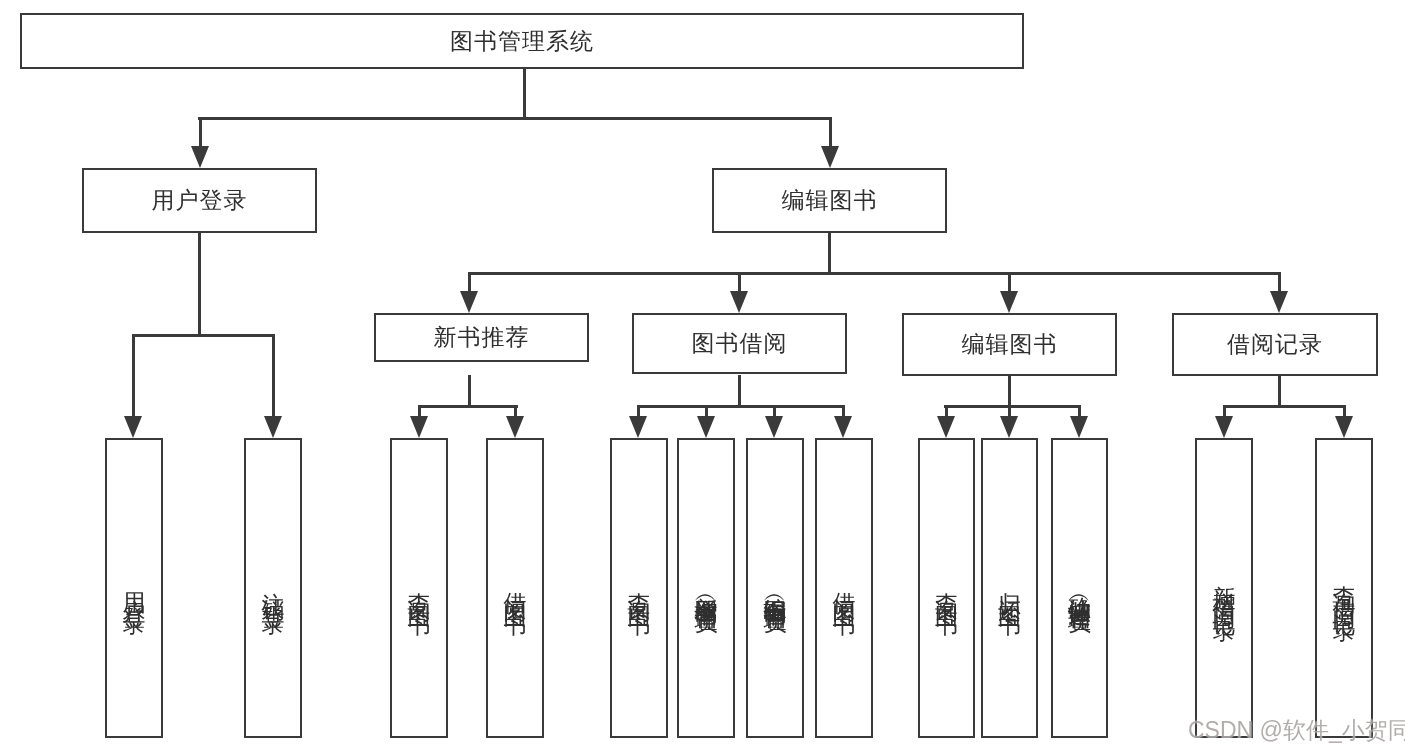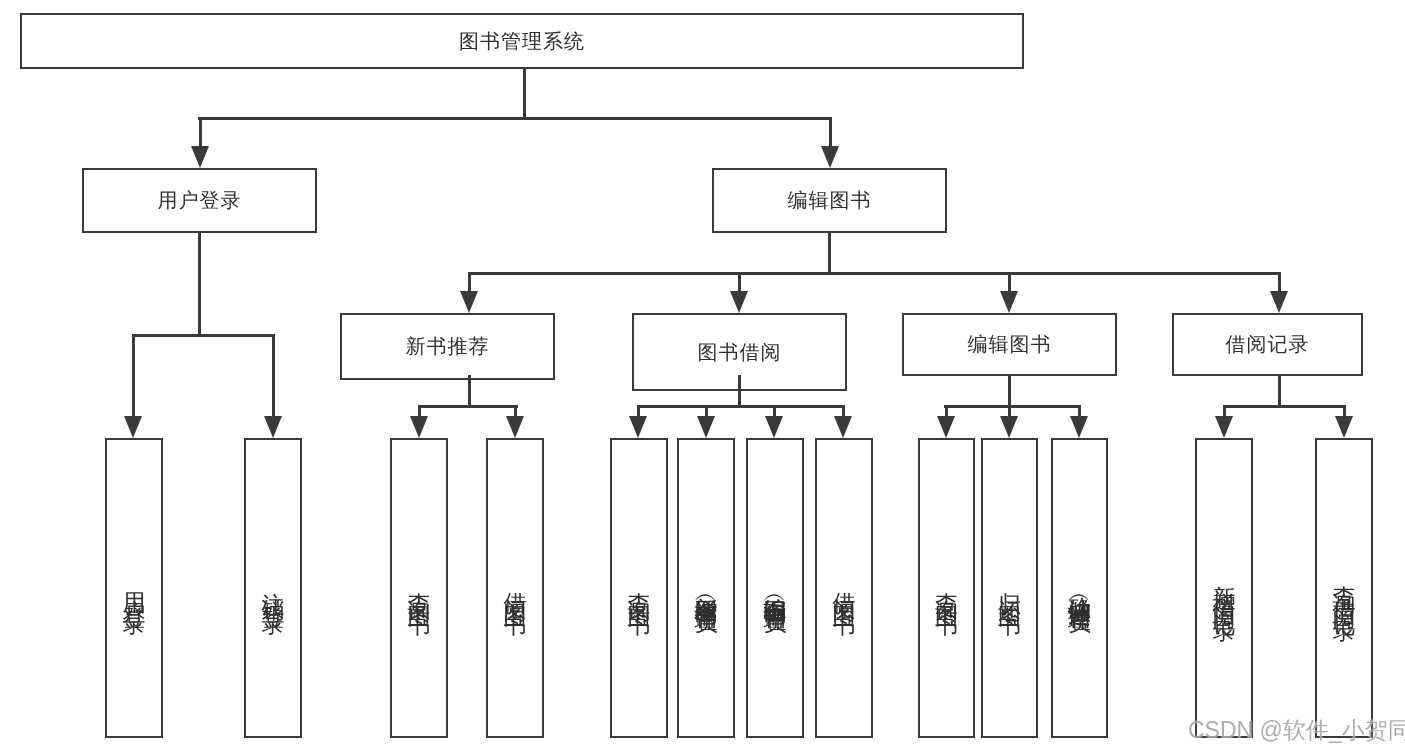--- a/index.html
+++ b/index.html
@@ -4,21 +4,21 @@
 <style>
   html,body{margin:0;padding:0;background:#ffffff;}
   #stage{
     position:relative;width:1405px;height:747px;background:#ffffff;
     font-family:"Liberation Sans",sans-serif;color:#2f2f2f;overflow:hidden;
   }
   .node,.vnode{
     position:absolute;box-sizing:border-box;background:#ffffff;
     border:2.5px solid #3a3a3a;display:flex;align-items:center;justify-content:center;
   }
-  .node span{font-size:20px;letter-spacing:1px;white-space:nowrap;}
+  .node span{font-size:23px;letter-spacing:1px;white-space:nowrap;}
   .vnode span{
     writing-mode:vertical-rl;text-orientation:mixed;
     font-size:23px;letter-spacing:7px;line-height:1.0;white-space:nowrap;
   }
   .vnode span.ls-tight{letter-spacing:2px;}
   .h,.v{position:absolute;background:#3a3a3a;}
   .h{height:2.5px;}
   .v{width:2.5px;}
   .tri{
     position:absolute;width:0;height:0;
@@ -65,30 +65,30 @@
   <div class="h" style="left:468px;top:272px;width:813px"></div>
   <div class="v" style="left:468px;top:272px;height:20px"></div>
   <div class="tri" style="left:460px;top:291px"></div>
   <div class="v" style="left:738px;top:272px;height:20px"></div>
   <div class="tri" style="left:730px;top:291px"></div>
   <div class="v" style="left:1008px;top:272px;height:20px"></div>
   <div class="tri" style="left:1000px;top:291px"></div>
   <div class="v" style="left:1278px;top:272px;height:20px"></div>
   <div class="tri" style="left:1270px;top:291px"></div>
 
-  <div class="node" style="left:340px;top:313px;width:215px;height:67px">
+  <div class="node" style="left:374px;top:313px;width:215px;height:49px">
     <span>新书推荐</span>
   </div>
-  <div class="node" style="left:632px;top:313px;width:215px;height:78px">
+  <div class="node" style="left:632px;top:313px;width:215px;height:61px">
     <span>图书借阅</span>
   </div>
   <div class="node" style="left:902px;top:313px;width:215px;height:63px">
     <span>编辑图书</span>
   </div>
-  <div class="node" style="left:1172px;top:313px;width:191px;height:63px">
+  <div class="node" style="left:1172px;top:313px;width:206px;height:63px">
     <span>借阅记录</span>
   </div>
 
   <div class="v" style="left:468px;top:375px;height:31px"></div>
   <div class="h" style="left:418px;top:405px;width:100px"></div>
   <div class="v" style="left:418px;top:405px;height:12px"></div>
   <div class="tri" style="left:410px;top:416px"></div>
   <div class="v" style="left:514px;top:405px;height:12px"></div>
   <div class="tri" style="left:506px;top:416px"></div>
 

